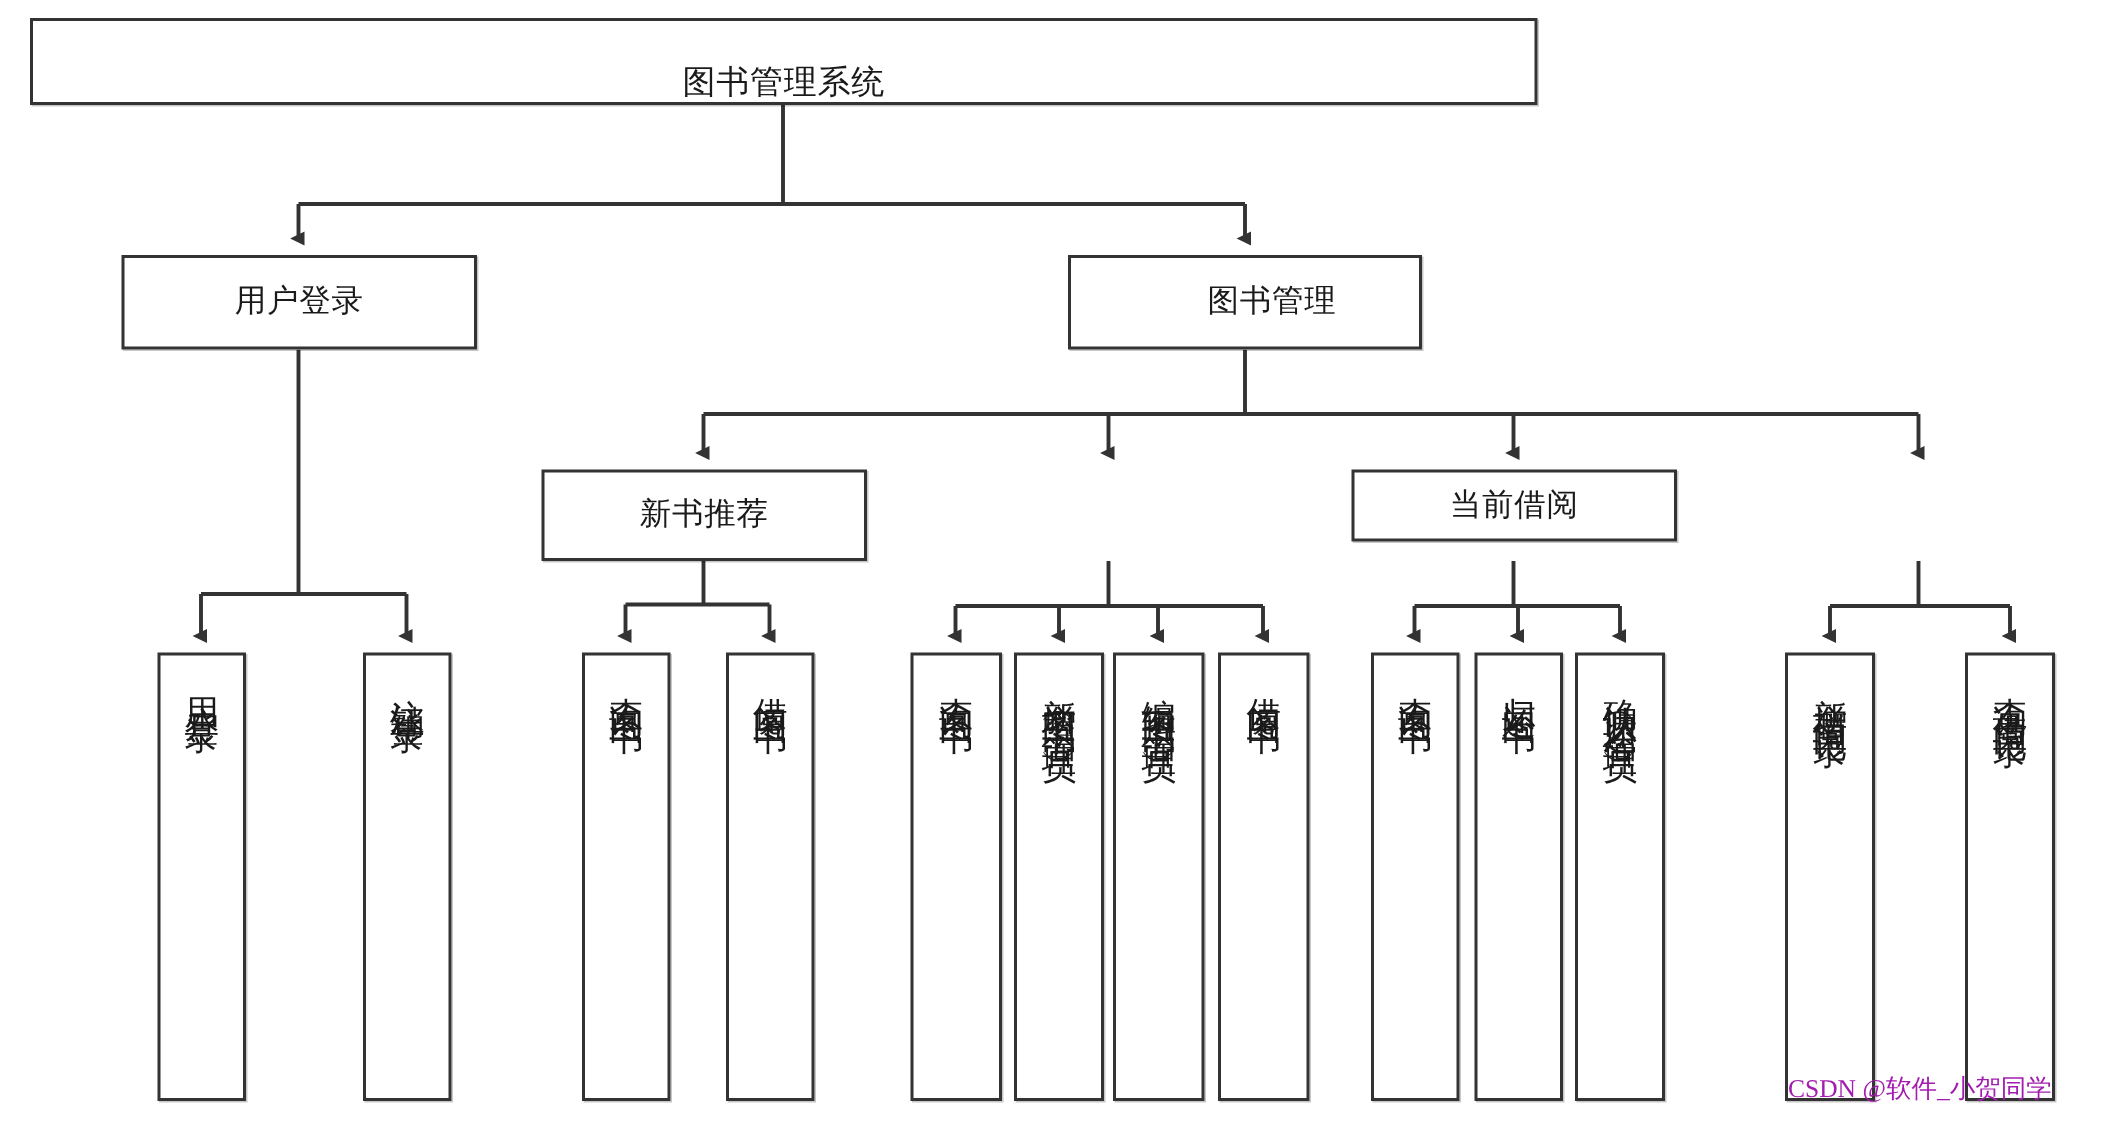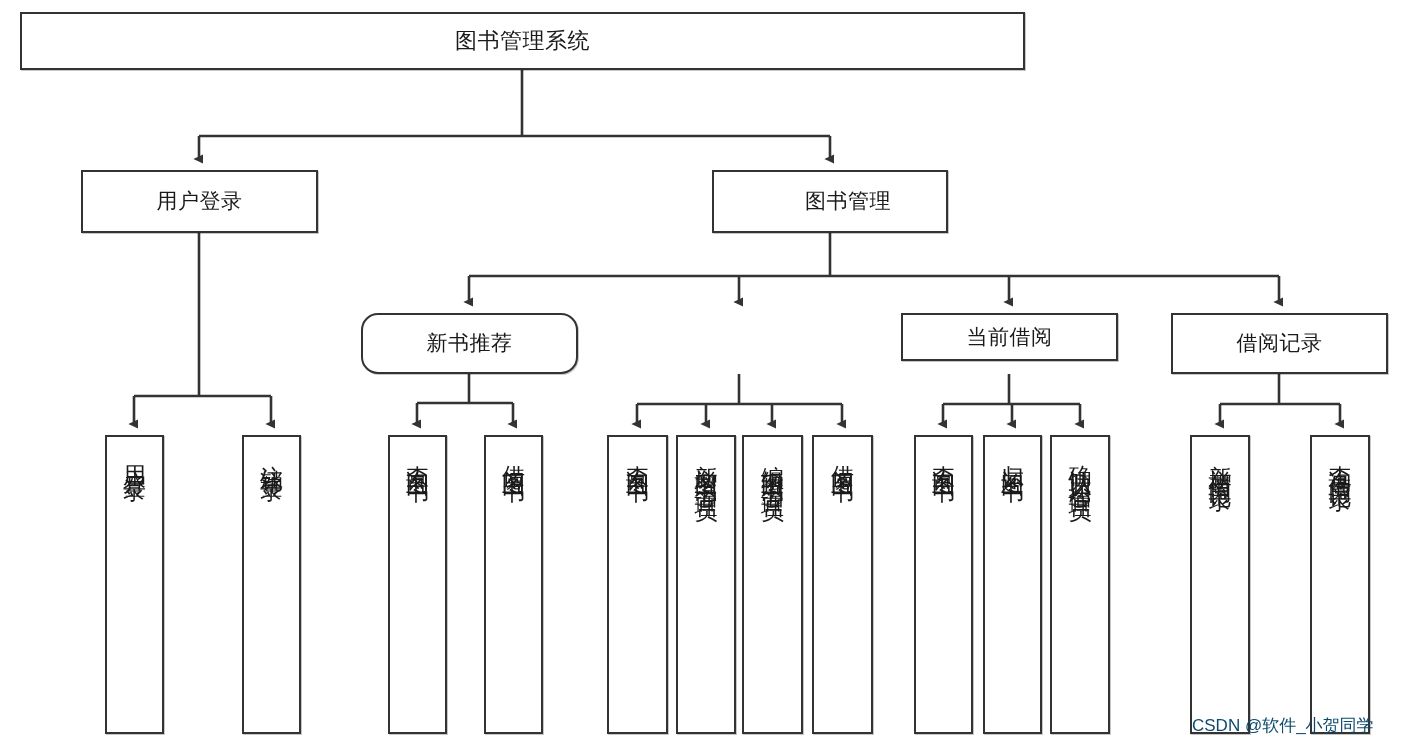--- a/index.html
+++ b/index.html
@@ -58,24 +58,24 @@
     letter-spacing: 5px;
     line-height: 1;
     white-space: nowrap;
   }
   .node.root .label { font-size: 22px; }
   .watermark {
     position: absolute;
     left: 1192px;
     top: 714px;
     font-size: 17px;
-    color: #0c4a6e;
+    color: #a21caf;
     white-space: nowrap;
     z-index: 3;
-    font-family: Liberation Sans, sans-serif;
+    font-family: Liberation Serif, serif;
   }
 </style>
 </head>
 <body>
 
 <div id="canvas">
 
   <svg id="edges" viewBox="0 0 1405 747">
     <defs>
       <marker id="arrow" markerWidth="10" markerHeight="10" refX="5.2" refY="4" orient="auto" markerUnits="userSpaceOnUse">
@@ -119,39 +119,36 @@
       <path d="M1012,404 L1012,424" marker-end="url(#arrow)"></path>
       <path d="M1080,404 L1080,424" marker-end="url(#arrow)"></path>
 
       <path d="M1279,374 L1279,404"></path>
       <path d="M1220,404 L1340,404"></path>
       <path d="M1220,404 L1220,424" marker-end="url(#arrow)"></path>
       <path d="M1340,404 L1340,424" marker-end="url(#arrow)"></path>
     </g>
   </svg>
 
-  <div class="node h root" style="left:20px;top:12px;width:1005px;height:58px;">
+  <div class="node h root" style="left:20px;top:12px;width:1005px;height:58px;align-items:flex-end;">
     <span class="label">图书管理系统</span>
   </div>
 
   <div class="node h" style="left:81px;top:170px;width:237px;height:63px;">
     <span class="label">用户登录</span>
   </div>
   <div class="node h" style="left:712px;top:170px;width:236px;height:63px;padding-left:36px;">
     <span class="label">图书管理</span>
   </div>
 
-  <div class="node h" style="left:361px;top:313px;width:217px;height:61px;border-radius:17px;">
+  <div class="node h" style="left:361px;top:313px;width:217px;height:61px;">
     <span class="label">新书推荐</span>
   </div>
   <div class="node h" style="left:901px;top:313px;width:217px;height:48px;">
     <span class="label">当前借阅</span>
-  </div>
-  <div class="node h" style="left:1171px;top:313px;width:217px;height:61px;">
-    <span class="label">借阅记录</span>
   </div>
 
   <div class="node vertical" style="left:105px;top:435px;width:59px;height:299px;">
     <span class="label">用户登录</span>
   </div>
   <div class="node vertical" style="left:242px;top:435px;width:59px;height:299px;">
     <span class="label">注销登录</span>
   </div>
   <div class="node vertical" style="left:388px;top:435px;width:59px;height:299px;">
     <span class="label">查询图书</span>

